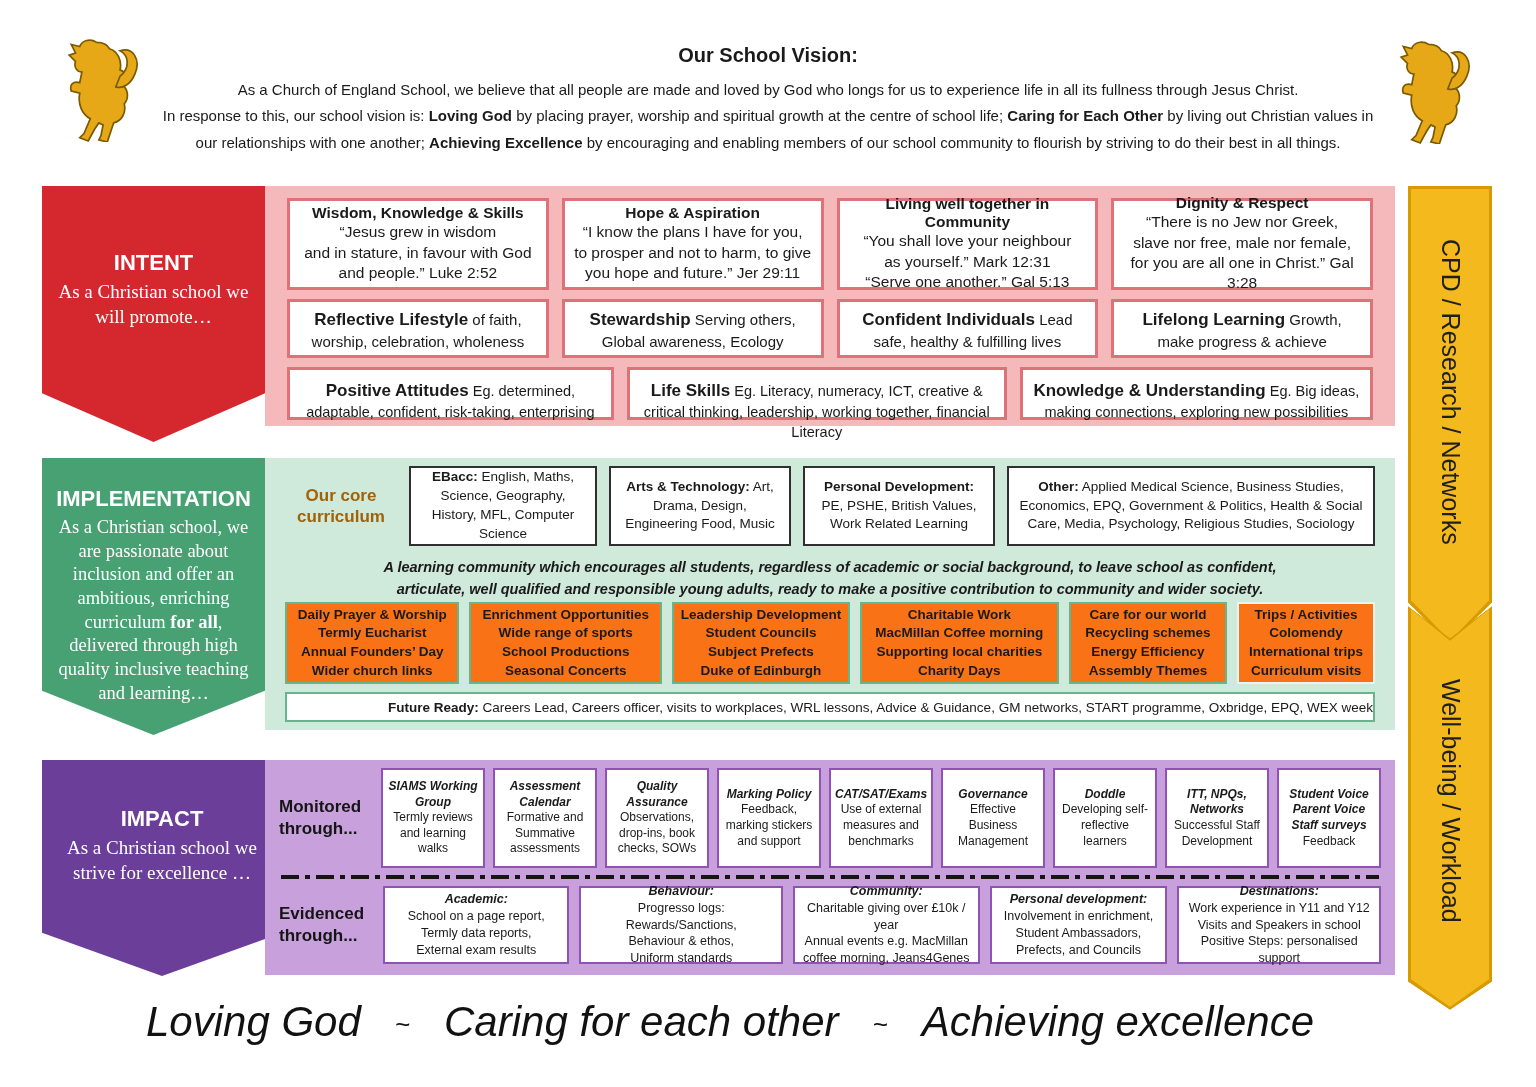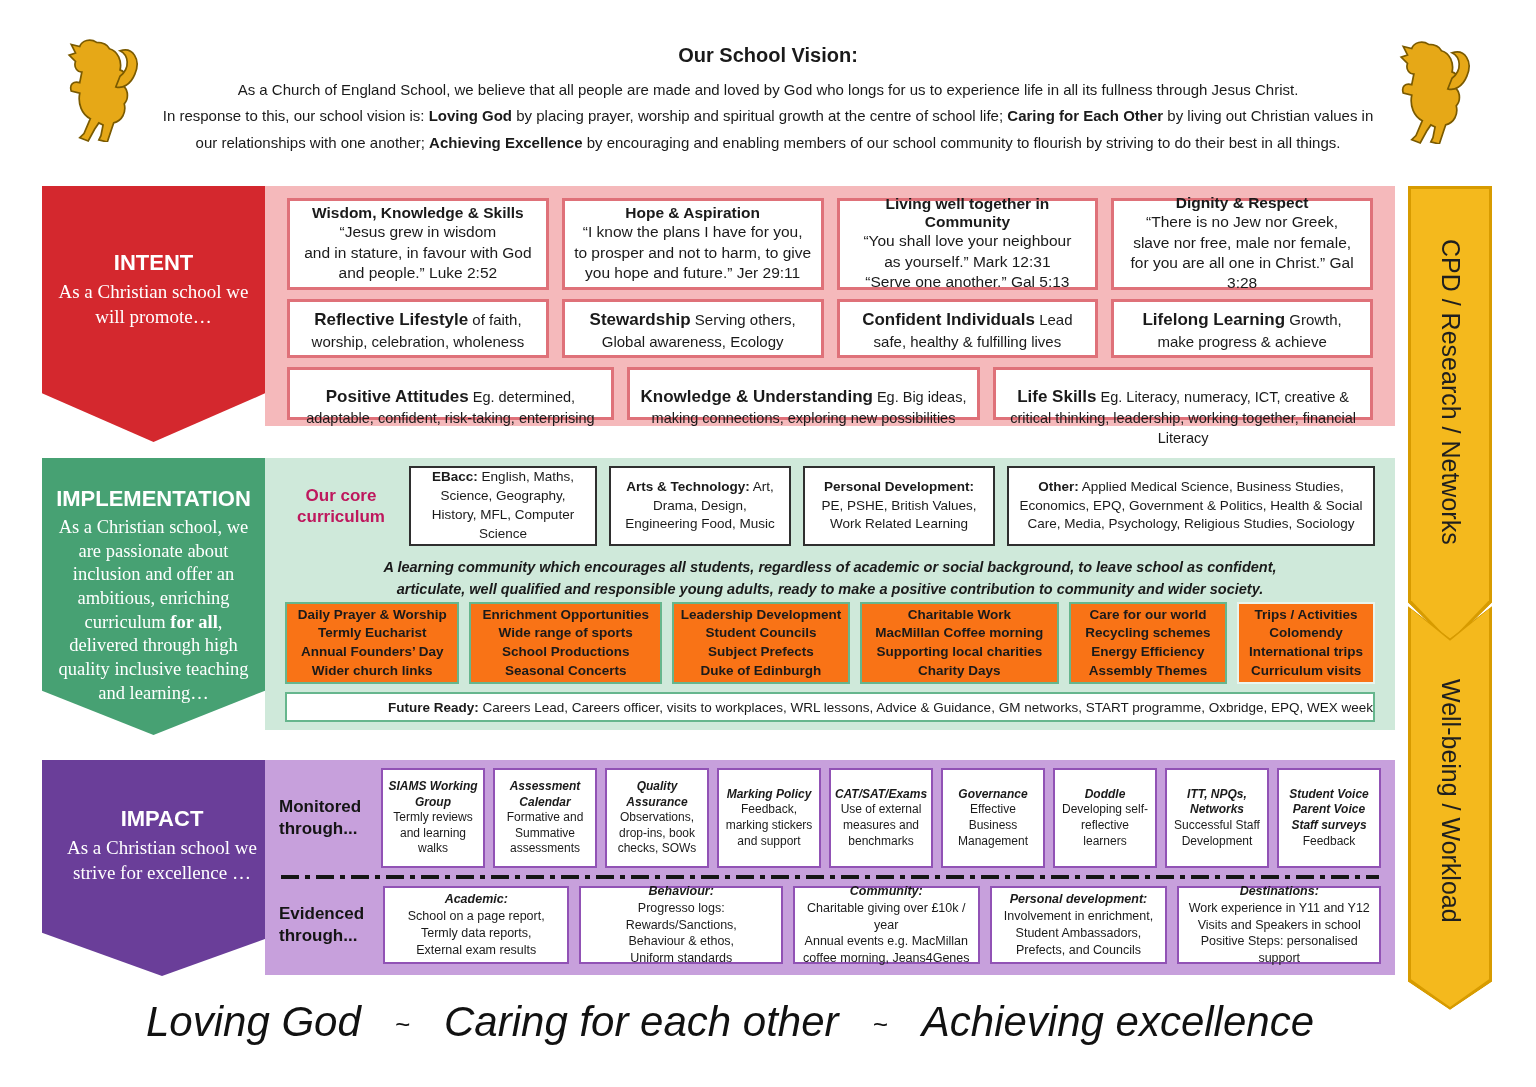--- a/index.html
+++ b/index.html
@@ -48,27 +48,27 @@
   .irow { display:flex; gap:13px; }
   .ibox { flex:1; background:#fff; border:3px solid #df7179; display:flex; flex-direction:column;
           align-items:center; justify-content:center; text-align:center; padding:3px 8px; }
   .irow1 { height:92px; }
   .irow1 .bt { font-weight:bold; font-size:15.5px; }
   .irow1 .bx { font-size:15.5px; line-height:1.32; }
   .irow2 { height:62px; }
   .irow2 .ibox, .irow3 .ibox { display:block; padding-top:7px; font-size:15px; line-height:1.35; }
   .lead { font-weight:bold; font-size:17px; }
   .irow3 { height:53px; }
-  .irow3 .ibox { padding-top:16px; font-size:14.5px; }
+  .irow3 .ibox { padding-top:10px; font-size:14.5px; }
   .irow3 .b1 { flex:0.92; } .irow3 .b2 { flex:1.08; } .irow3 .b3 { flex:1.0; }
 
   
   .panel-impl { top:458px; height:272px; background:#cfe9da; padding:8px 20px; gap:8px; }
   .corerow { display:flex; align-items:center; gap:12px; height:80px; }
-  .corelbl { width:112px; font-weight:bold; font-size:17px; text-align:center; line-height:1.25; color:#be185d; }
+  .corelbl { width:112px; font-weight:bold; font-size:17px; text-align:center; line-height:1.25; color:#a16207; }
   .cbox { background:#fff; border:2px solid #2f2f2f; height:100%; display:flex; align-items:center;
           justify-content:center; text-align:center; padding:3px 8px; font-size:13.5px; line-height:1.4; }
   .cb1 { width:188px; } .cb2 { width:182px; } .cb3 { width:192px; } .cb4 { flex:1; }
   .stmt { text-align:center; font-style:italic; font-weight:bold; font-size:14.5px; line-height:1.55;
           padding:2px 30px 0; height:40px; }
   .enrow { display:flex; gap:10px; height:82px; }
   .ebox { background:#f97316; border:2px solid #66b68d; display:flex; align-items:center; justify-content:center;
           text-align:center; font-weight:bold; font-size:13.5px; line-height:1.38; padding:2px 6px; }
   .eb1 { flex:1.30; } .eb2 { flex:1.45; } .eb3 { flex:1.33; } .eb4 { flex:1.50; } .eb5 { flex:1.17; }
   .eb6 { flex:1.00; border-color:#e9f5ee; }
@@ -160,22 +160,22 @@
       </div>
     </div>
     <div class="irow irow2">
       <div class="ibox"><span class="lead">Reflective Lifestyle</span><span> of faith, worship, celebration, wholeness</span></div>
       <div class="ibox"><span class="lead">Stewardship</span><span> Serving others, Global awareness, Ecology</span></div>
       <div class="ibox"><span class="lead">Confident Individuals</span><span> Lead safe, healthy &amp; fulfilling lives</span></div>
       <div class="ibox"><span class="lead">Lifelong Learning</span><span> Growth, make progress &amp; achieve</span></div>
     </div>
     <div class="irow irow3">
       <div class="ibox b1"><span class="lead">Positive Attitudes</span><span> Eg. determined, adaptable, confident, risk-taking, enterprising</span></div>
+      <div class="ibox b2"><span class="lead">Life Skills</span><span> Eg. Literacy, numeracy, ICT, creative &amp; critical thinking, leadership, working together, financial Literacy</span></div>
       <div class="ibox b3"><span class="lead">Knowledge &amp; Understanding</span><span> Eg. Big ideas, making connections, exploring new possibilities</span></div>
-      <div class="ibox b2"><span class="lead">Life Skills</span><span> Eg. Literacy, numeracy, ICT, creative &amp; critical thinking, leadership, working together, financial Literacy</span></div>
     </div>
   </div>
 
   <div class="pennant pn-impl">
     <div class="ttl">IMPLEMENTATION</div>
     <div class="sub"><span>As a Christian school, we are passionate about inclusion and offer an ambitious, enriching curriculum </span><b>for all</b><span>, delivered through high quality inclusive teaching and learning…</span></div>
   </div>
   <div class="panel panel-impl">
     <div class="corerow">
       <div class="corelbl">Our core curriculum</div>

